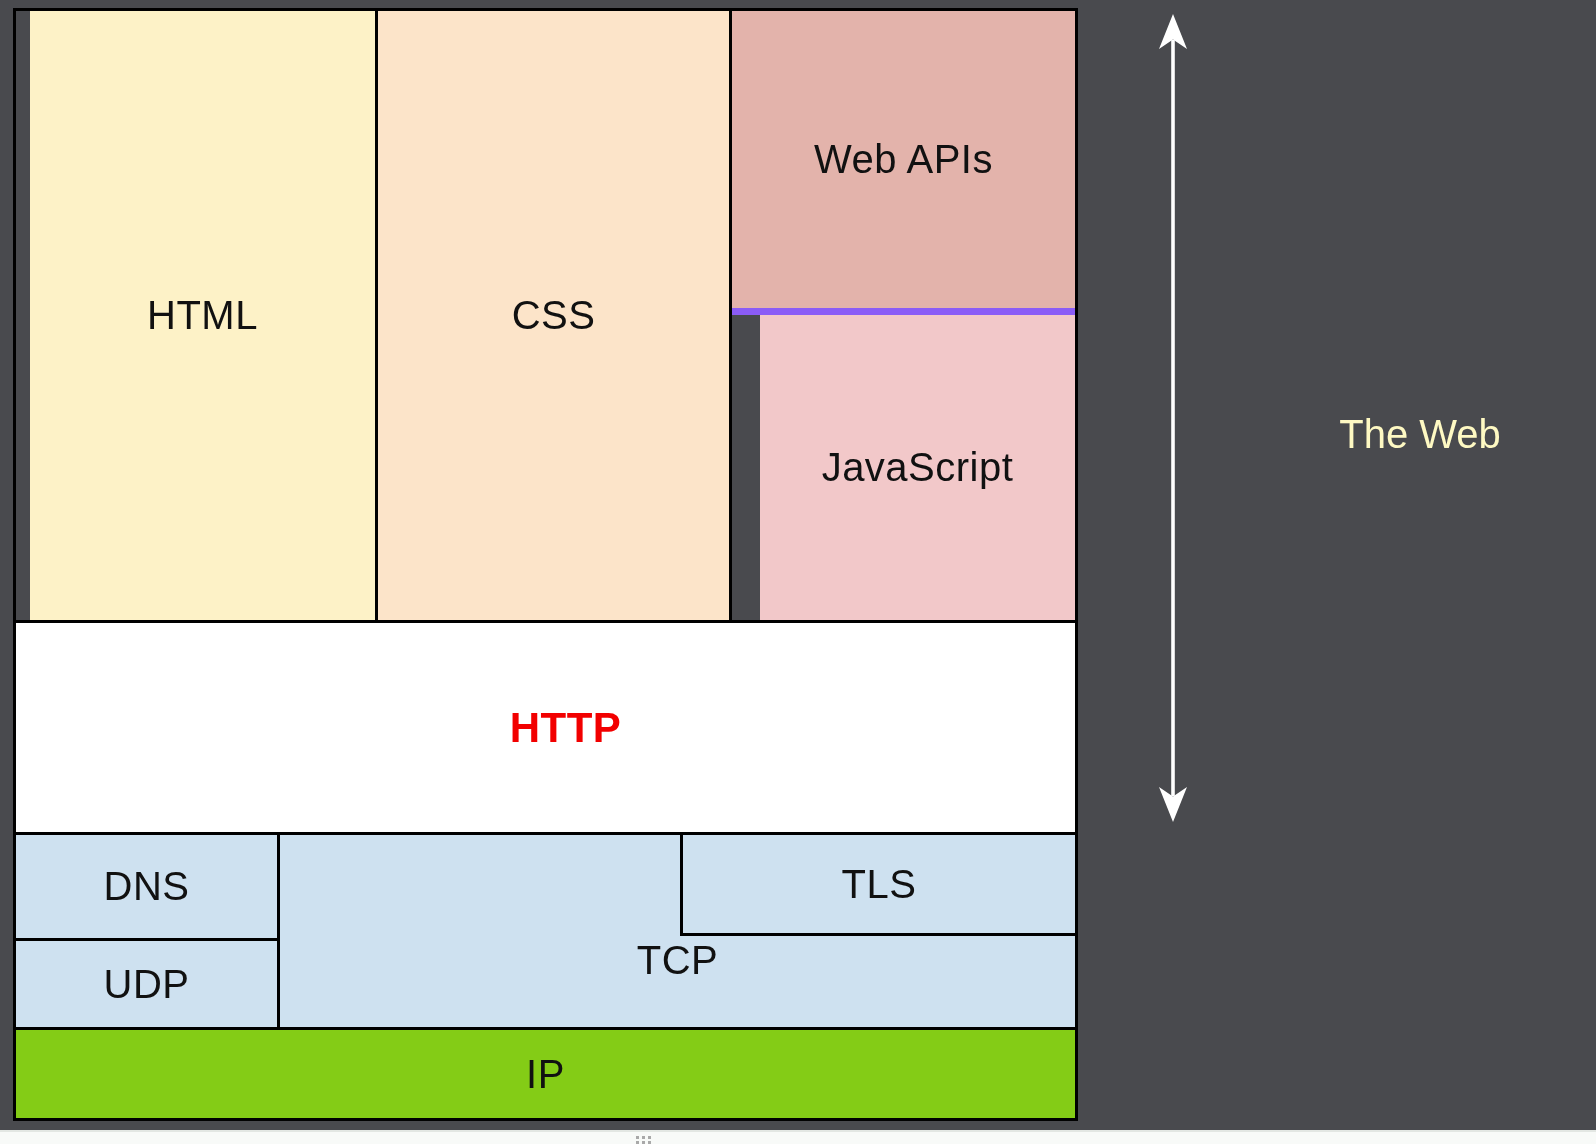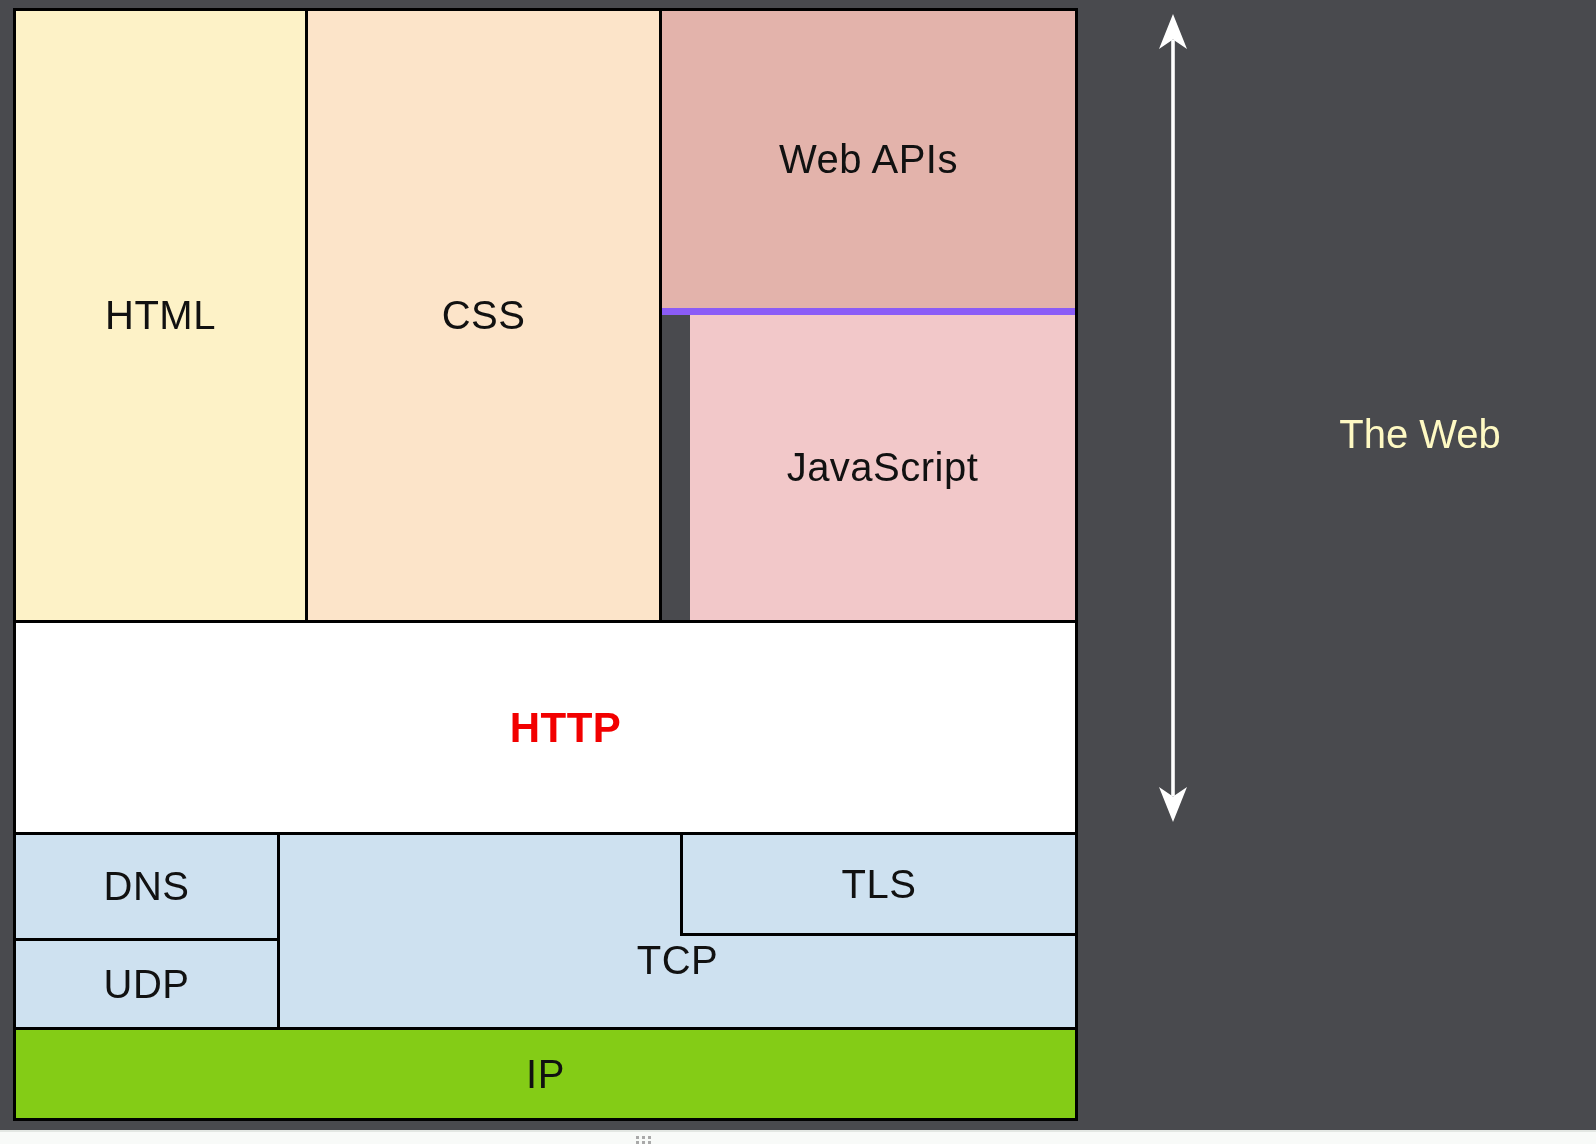--- a/index.html
+++ b/index.html
@@ -26,21 +26,21 @@
   .lbl {
     font-size: 40px;
     color: #111;
     letter-spacing: 0.5px;
     white-space: nowrap;
   }
   .row { display: flex; width: 100%; }
 
   .top-row { height: 612px; border-bottom: 3px solid #000; }
   .block { display: flex; align-items: center; justify-content: center; }
-  .html-block  { width: 292px; height: 100%; border-right: 3px solid #000; }
+  .html-block  { width: 348px; height: 100%; border-right: 3px solid #000; margin-left: 14px; }
   .css-block   { width: 354px; height: 100%; border-right: 3px solid #000; }
   .right-col   { flex: 1; display: flex; flex-direction: column; }
   .webapis-block { height: 304px; border-bottom: 7px solid #8b5cf6; }
   .js-block    { flex: 1; margin-left: 28px; }
 
   .http-row {
     height: 212px;
     border-bottom: 3px solid #000;
     background: #fff;
     display: flex; align-items: center; justify-content: center;

